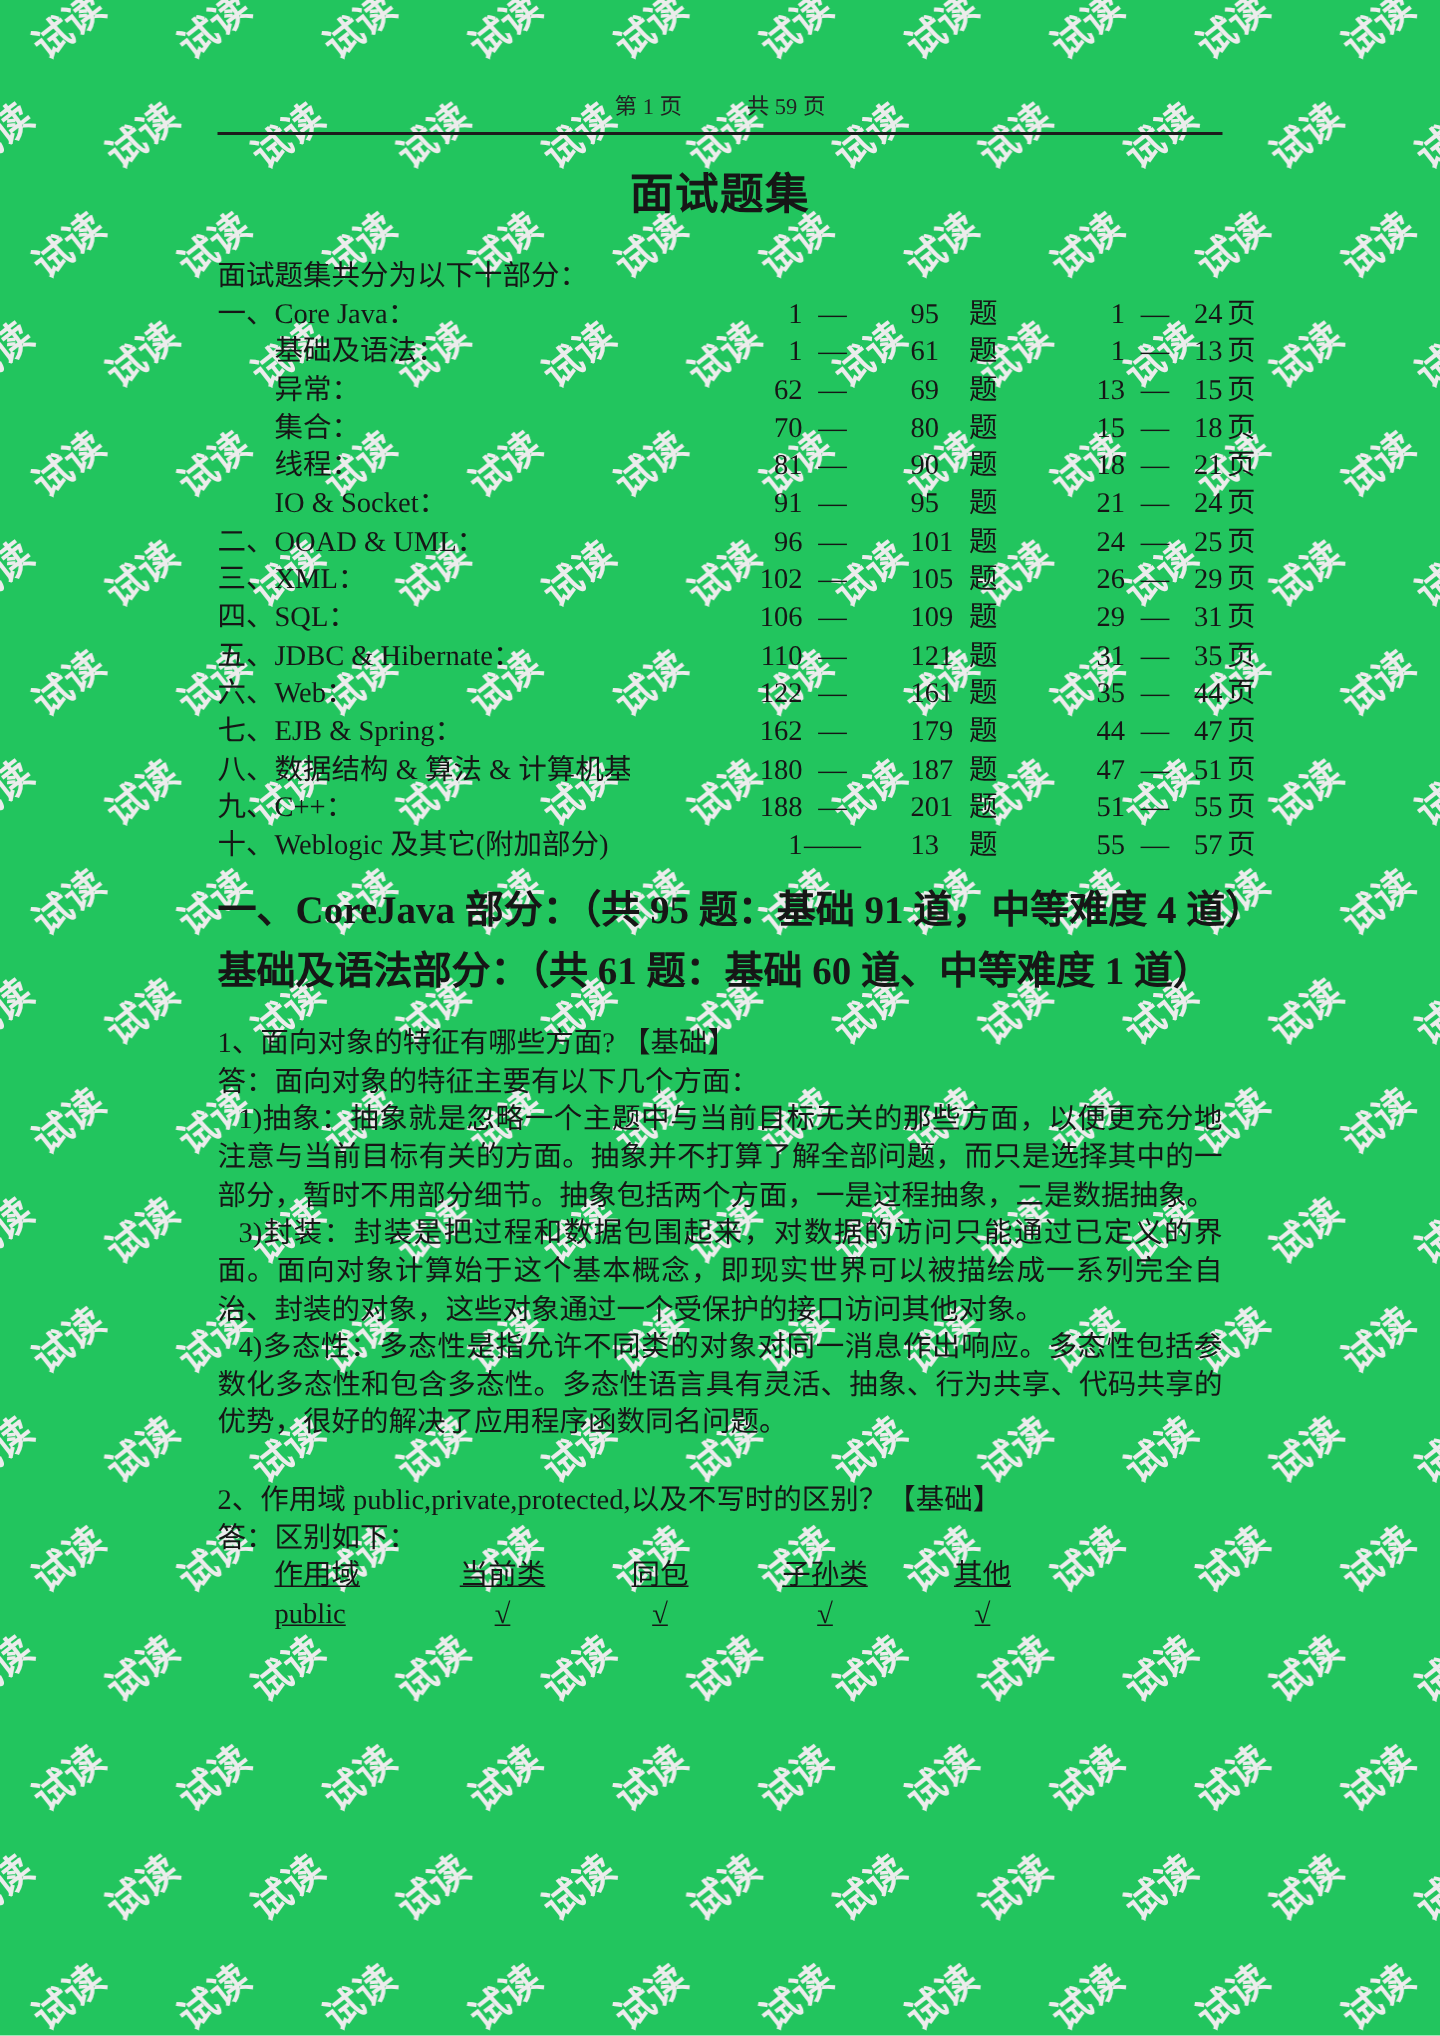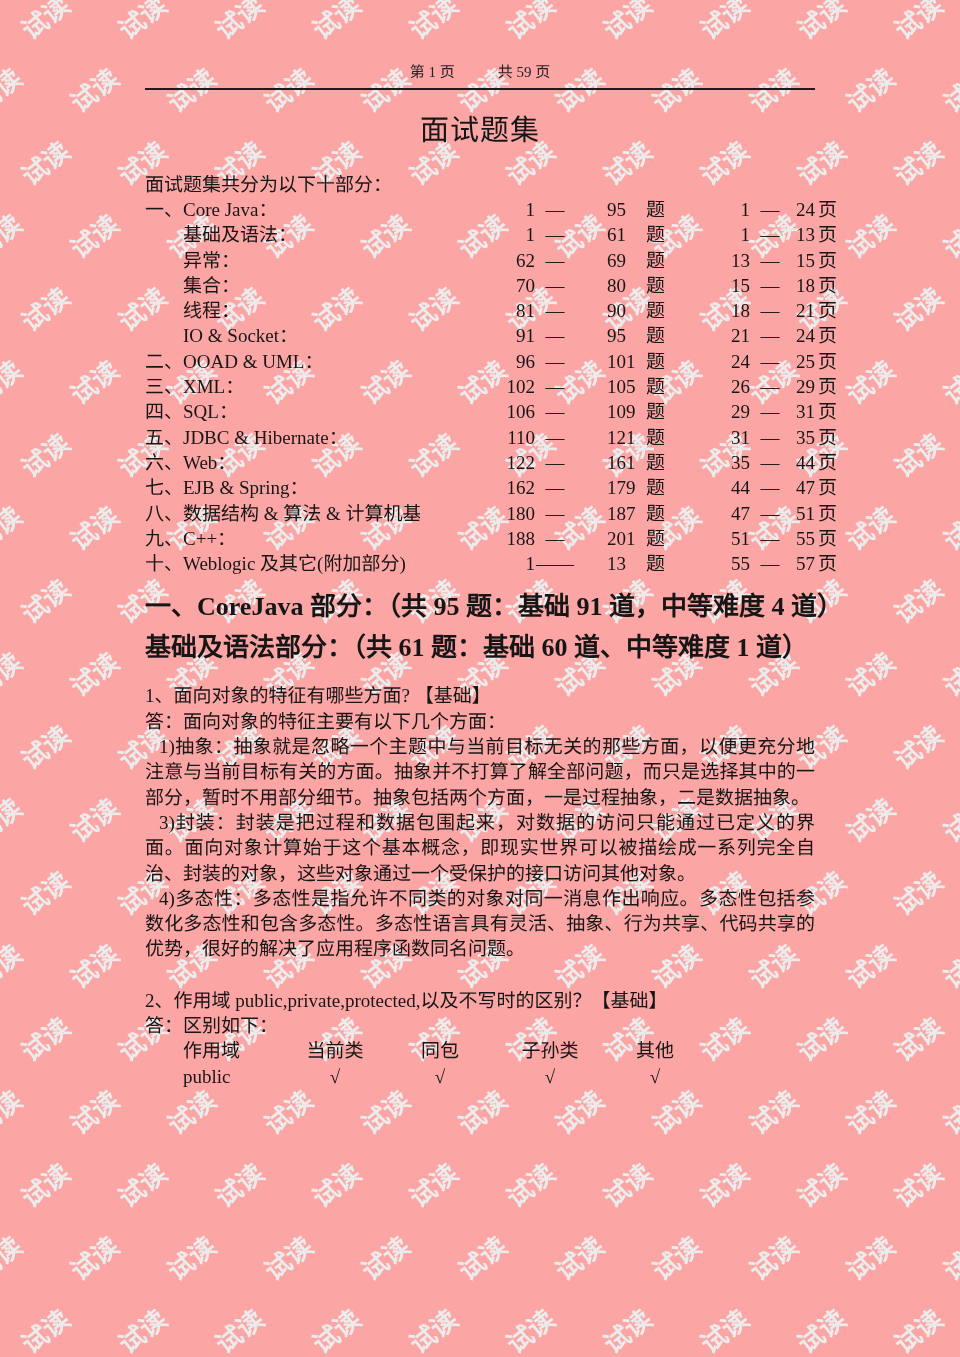--- a/index.html
+++ b/index.html
@@ -1,19 +1,19 @@
 <!DOCTYPE html>
 <html lang="zh-CN"><head>
 <meta charset="utf-8">
 <style>
   html,body{margin:0;padding:0;background:#ffffff;}
   .page{
     position:relative;
     width:960px;height:1357px;
-    background:#fca5a5;
+    background:#22c55e;
     overflow:hidden;
     font-family:"Liberation Serif","DejaVu Serif",serif;
     color:#161616;
   }
   .wm-layer{position:absolute;left:0;top:0;width:960px;height:1357px;z-index:0;}
   .wm{font-family:"Liberation Serif","DejaVu Serif",serif;font-size:26px;font-weight:700;}
   .content{position:relative;z-index:1;padding-top:62px;}
 
   
   .page-header{
@@ -23,21 +23,21 @@
   }
   .header-rule{
     width:670px;margin:6px 0 0 145px;
     border-top:2px solid #1c1c1c;height:0;
   }
 
   
   .doc-title{
     margin:24px 0 0 0;
     text-align:center;
-    font-size:29px;font-weight:400;line-height:32px;
+    font-size:29px;font-weight:700;line-height:32px;
     letter-spacing:1px;
   }
 
   
   .toc-intro{
     margin:26px 145px 0 145px;
     font-size:19px;line-height:25px;
   }
   .toc{margin:0 145px;font-size:19px;}
   .toc-row{display:flex;line-height:25.3px;white-space:nowrap;}
@@ -66,21 +66,21 @@
     margin:20px 145px 0 145px;
     font-size:19px;line-height:25.3px;
     text-align:justify;
   }
   .body p{margin:0;}
   .body p.pt{text-indent:14px;}
   .q2-block{margin-top:26px;}
 
   
   .mini-table{line-height:25.3px;}
-  .mt-row{display:grid;grid-template-columns:155px 70px 140px 80px 130px;}
+  .mt-row{display:grid;grid-template-columns:155px 70px 140px 80px 130px;text-decoration:underline;}
   .mt-row .c0{padding-left:38px;text-align:left;}
   .mt-row .c{text-align:center;}
 </style>
 </head>
 <body>
 
 <div class="page">
 
   <svg class="wm-layer" width="960" height="1357" viewBox="0 0 960 1357" aria-hidden="true">
     <defs>

